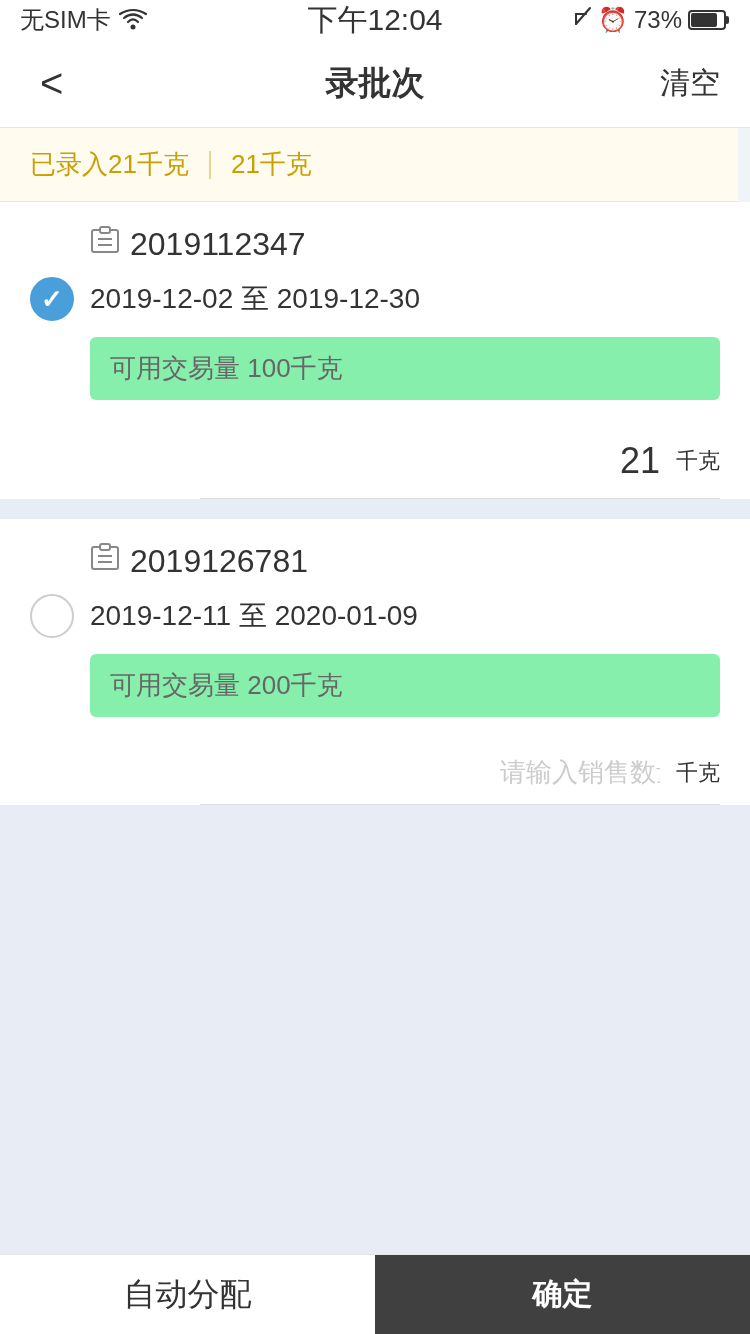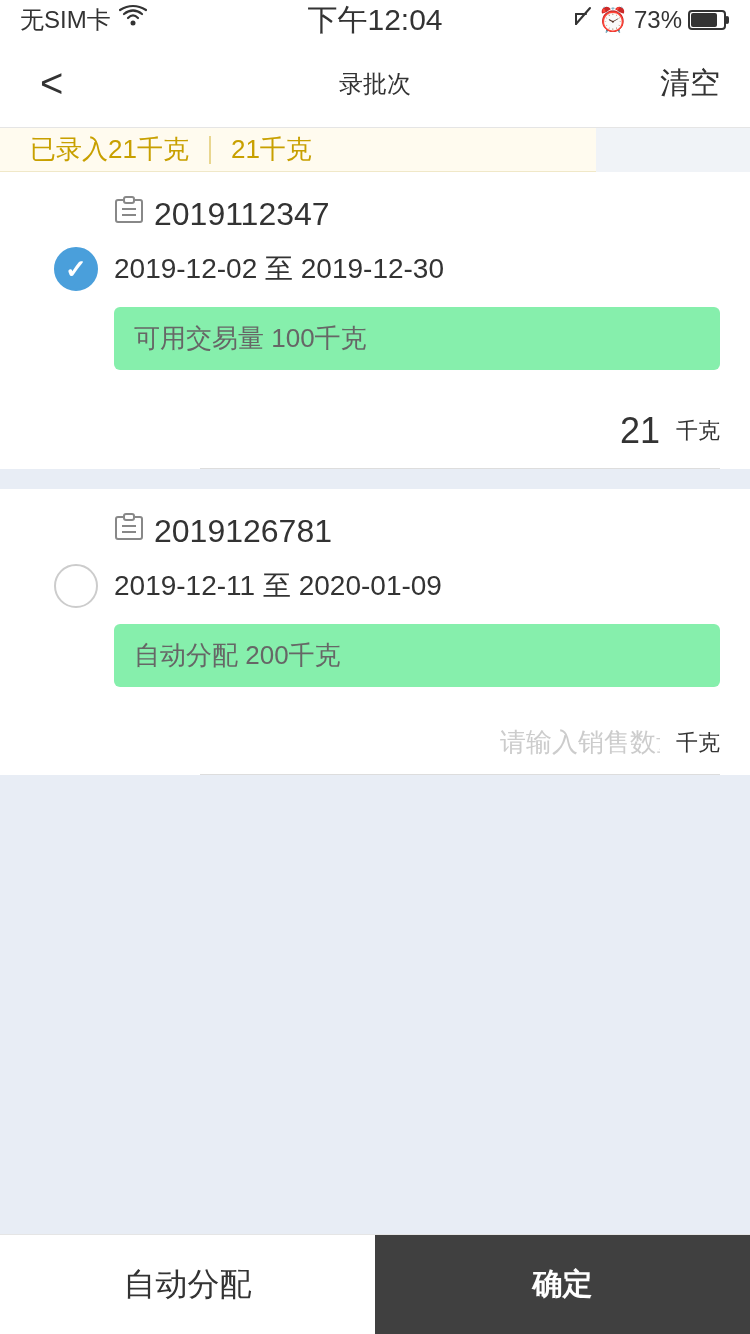--- a/index.html
+++ b/index.html
@@ -20,21 +20,21 @@
       background: #fff;
       display: flex;
       align-items: center;
       justify-content: space-between;
       padding: 0 20px;
       font-size: 24px;
       color: #333;
     }
     .status-left {
       display: flex;
-      align-items: flex-start;
+      align-items: flex-end;
       gap: 8px;
       font-size: 24px;
     }
     .status-center {
       font-size: 30px;
       font-weight: 500;
       position: absolute;
       left: 50%;
       transform: translateX(-50%);
     }
@@ -56,38 +56,38 @@
       padding: 0 30px;
       border-bottom: 1px solid #e5e5e5;
     }
     .nav-back {
       font-size: 40px;
       color: #333;
       cursor: pointer;
       padding: 10px;
     }
     .nav-title {
-      font-size: 24px;
-      font-weight: 400;
+      font-size: 33px;
+      font-weight: 700;
       color: #333;
       position: absolute;
       left: 50%;
       transform: translateX(-50%);
     }
     .nav-clear {
       font-size: 30px;
       color: #333;
       cursor: pointer;
     }
 
     
     .summary-bar {
-      width: 596px;
+      width: 738px;
       background: #fffbef;
-      padding: 4px 30px;
+      padding: 19px 30px;
       display: flex;
       align-items: center;
       gap: 20px;
       border-bottom: 1px solid #f0e8c8;
     }
     .summary-text {
       font-size: 26px;
       color: #c8a000;
     }
     .summary-divider {
@@ -103,21 +103,20 @@
 
     
     .batch-container {
       background: #fff;
       margin-bottom: 0;
     }
 
     .batch-item {
       background: #fff;
       padding: 24px 30px 20px 30px;
-      margin-left: 24px;
     }
 
     .batch-id-row {
       display: flex;
       align-items: center;
       gap: 10px;
       margin-bottom: 14px;
       padding-left: 60px;
     }
     .batch-icon {
@@ -216,21 +215,21 @@
       background: #e8edf5;
       min-height: 400px;
     }
 
     
     .footer {
       position: fixed;
       bottom: 0;
       left: 0;
       width: 750px;
-      height: 100px;
+      height: 80px;
       display: flex;
       background: #fff;
       border-top: 1px solid #e5e5e5;
     }
     .footer-auto {
       flex: 1;
       display: flex;
       align-items: center;
       justify-content: center;
       font-size: 32px;
@@ -346,21 +345,21 @@
             <line x1="8" y1="13" x2="22" y2="13" stroke="#888" stroke-width="2"></line>
             <line x1="8" y1="19" x2="22" y2="19" stroke="#888" stroke-width="2"></line>
           </svg>
         </span>
         <span class="batch-id">2019126781</span>
       </div>
       <div class="batch-date-row">
         <div class="radio-btn"></div>
         <span class="batch-date">2019-12-11 至 2020-01-09</span>
       </div>
-      <div class="batch-qty-row">自动分配 200千克</div>
+      <div class="batch-qty-row">可用交易量 200千克</div>
     </div>
 
     <div class="amount-row">
       <input class="amount-input" type="text" value="" placeholder="请输入销售数量" style="font-size: 26px; color: rgb(204, 204, 204);">
       <span class="amount-unit">千克</span>
     </div>
     <div class="amount-underline"></div>
   </div>
 
   <div class="bottom-area"></div>

